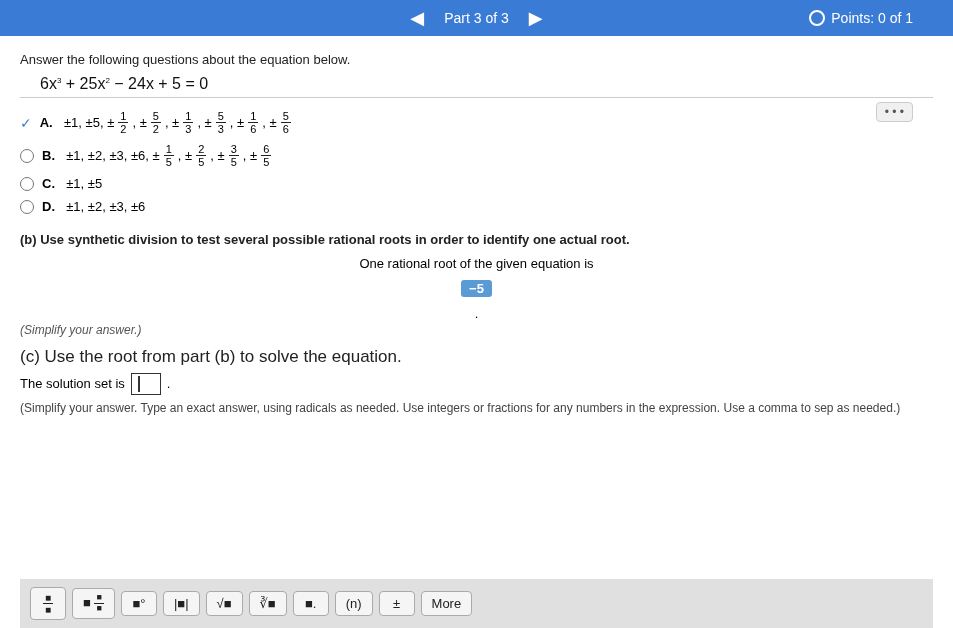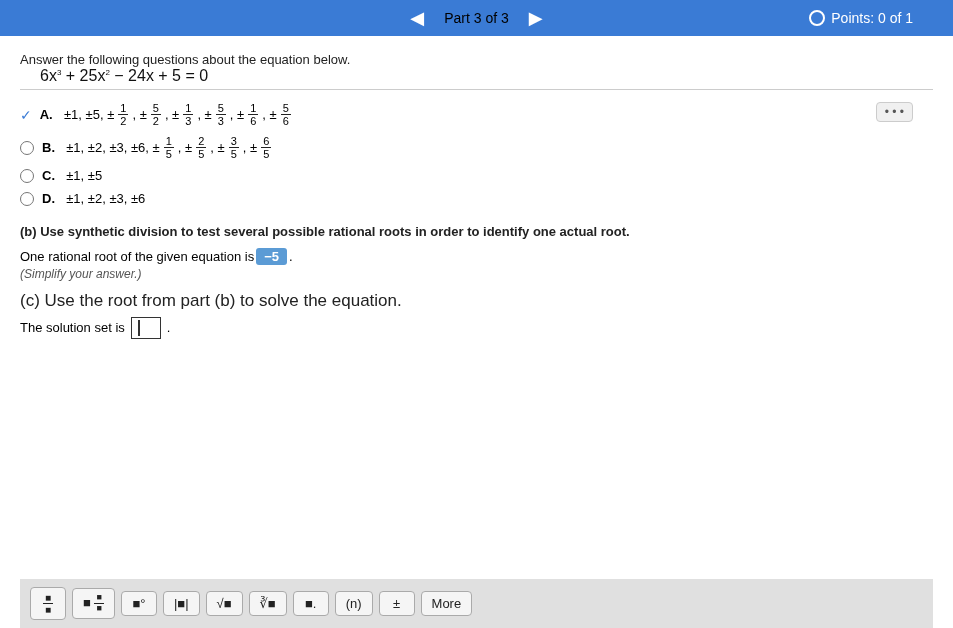--- a/index.html
+++ b/index.html
@@ -14,21 +14,21 @@
 
     .top-bar {
       background: #3a7bd5;
       height: 36px;
       display: flex;
       align-items: center;
       justify-content: center;
       position: relative;
     }
     .top-bar-part {
-      color: #000000;
+      color: #ffffff;
       font-size: 14px;
       font-weight: 500;
     }
     .top-bar-points {
       color: white;
       font-size: 14px;
       position: absolute;
       right: 40px;
       display: flex;
       align-items: center;
@@ -53,21 +53,21 @@
       margin: 0;
       padding: 16px 20px 0 20px;
       height: calc(628px - 36px);
       display: flex;
       flex-direction: column;
     }
 
     .question-intro {
       font-size: 13px;
       color: #222;
-      margin-bottom: 0;
+      margin-bottom: 8px;
     }
 
     .equation {
       font-size: 16px;
       font-weight: 500;
       color: #111;
       margin-bottom: 4px;
       margin-left: 20px;
     }
 
@@ -127,21 +127,22 @@
     }
     .part-b span {
       font-weight: 600;
     }
 
     .rational-root-line {
       font-size: 13px;
       margin-bottom: 2px;
       display: flex;
       align-items: center;
-      gap: 2px;
+      gap: 9px;
+      flex-direction: column;
     }
 
     .root-value {
       background: #5b9bd5;
       color: white;
       padding: 1px 8px;
       border-radius: 3px;
       font-size: 13px;
       font-weight: 600;
     }
@@ -345,20 +346,21 @@
 
   <div class="part-c">(c) Use the root from part (b) to solve the equation.</div>
 
   <div class="solution-line">
     <span>The solution set is</span>
     <span class="solution-bracket">
       <span style="display:inline-block;width:2px;height:16px;background:#333;vertical-align:middle;"></span>
     </span>
     <span>.</span>
   </div>
+  <p class="instruction-text">(Simplify your answer. Type an exact answer, using radicals as needed. Use integers or fractions for any numbers in the expression. Use a comma to sep as needed.)</p>
 
   <div class="toolbar-area">
     <button class="tb-btn">
       <span class="math-fraction" style="font-size:10px;">
         <span class="numer">■</span>
           <span class="denom">■</span>
       </span>
     </button>
     <button class="tb-btn">
       <span>

